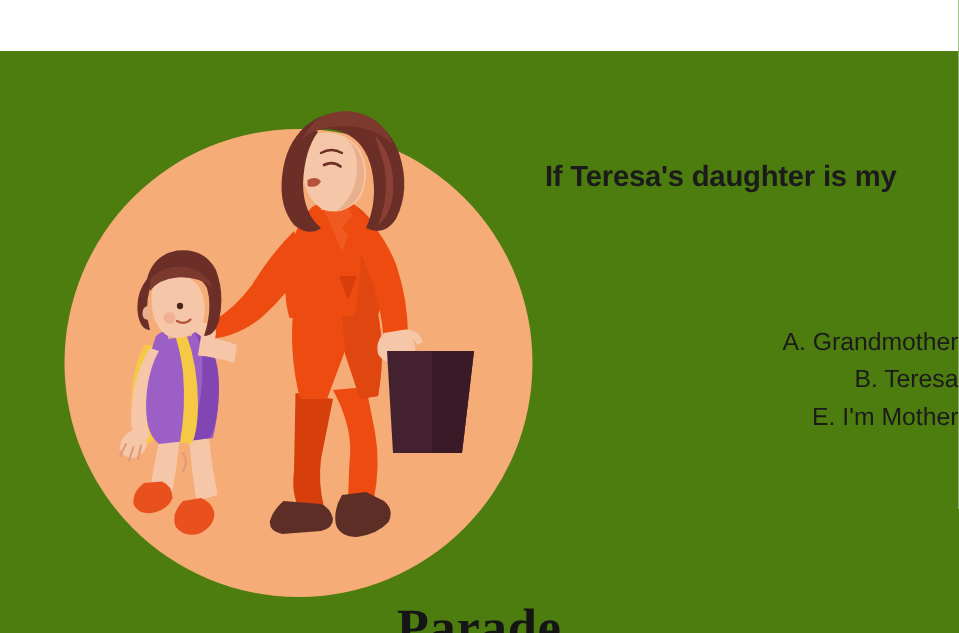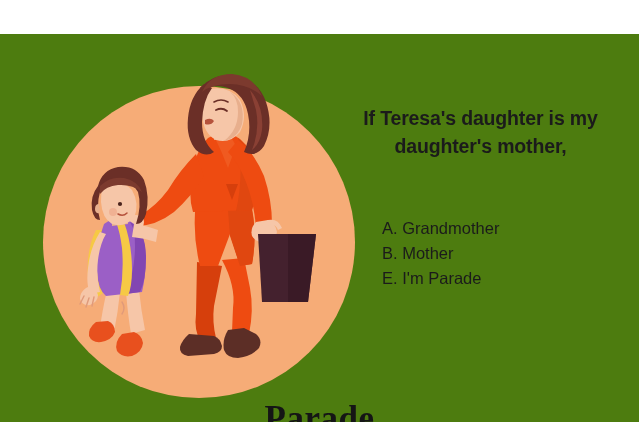--- a/index.html
+++ b/index.html
@@ -69,20 +69,21 @@
     white-space: nowrap;
   }
   #answer-options {
     position: absolute;
     left: 60px;
     top: 182px;
     width: 257px;
     list-style: none;
     margin: 0;
     padding: 0;
+    text-align: right;
   }
   #answer-options li {
     font-size: 16.5px;
     line-height: 25px;
     color: #1B1B1B;
     white-space: nowrap;
   }
   
   #brand-logo {
     position: absolute;
@@ -208,25 +209,24 @@
         <path d="M100 152 Q110 142 124 144 Q138 147 142 158 Q132 150 118 151 Q106 152 100 160 Z" fill="#7C3A2E"></path>
 
         <path d="M99 170 Q95 170 95 175 Q95 180 100 179 Z" fill="#E8AF8D"></path>
       </g>
     </svg>
   </div>
 
   <div id="text-panel">
     <div id="question-heading">
       <span class="q-line">If Teresa's daughter is my</span>
-      <span class="q-line">daughter's mother,</span>
     </div>
 
     <ul id="answer-options">
       <li>A. Grandmother</li>
-      <li>B. Mother</li>
-      <li>E. I'm Parade</li>
+      <li>B. Teresa</li>
+      <li>E. I'm Mother</li>
     </ul>
   </div>
 
   <div id="brand-logo">Parade</div>
 
 </div>
 
 </body></html>

